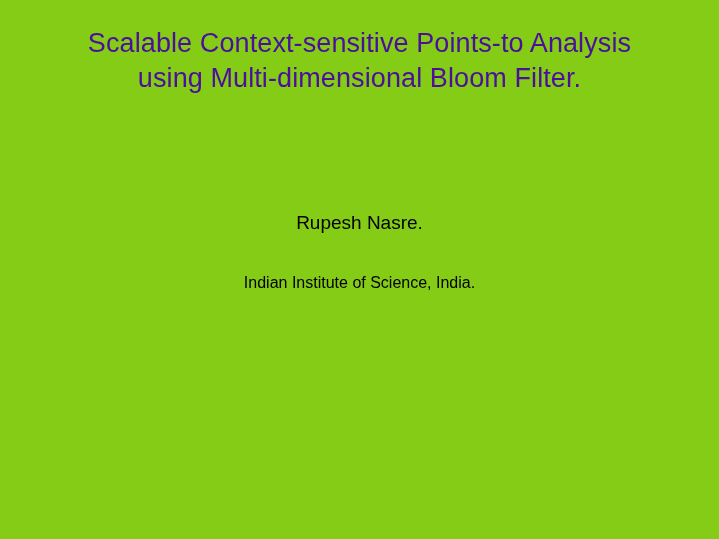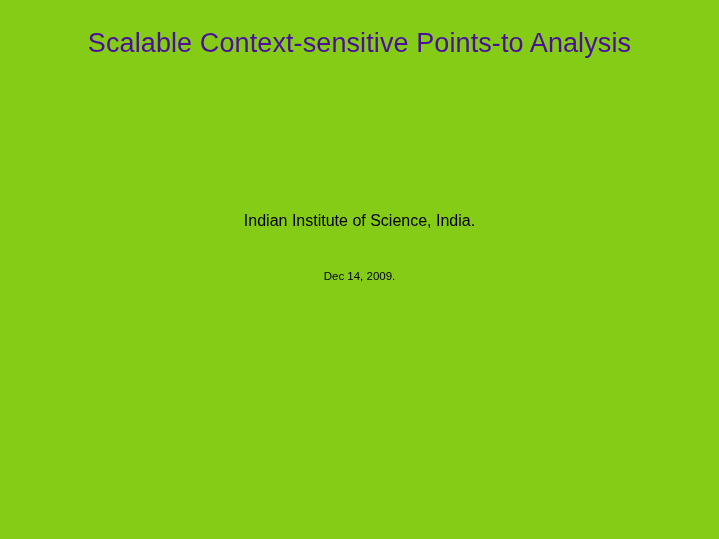--- a/index.html
+++ b/index.html
@@ -63,20 +63,21 @@
     line-height: 16px;
   }
 </style>
 </head>
 <body>
 
 <div class="slide">
 
   <div class="title-block">
     <span class="title-line">Scalable Context-sensitive Points-to Analysis</span>
+    <span class="title-line">using Multi-dimensional Bloom Filter.</span>
   </div>
 
   <div class="author-block">
+    <div class="author-name">Rupesh Nasre.</div>
     <div class="affiliation">Indian Institute of Science, India.</div>
-    <div class="date">Dec 14, 2009.</div>
   </div>
 
 </div>
 
 </body></html>

